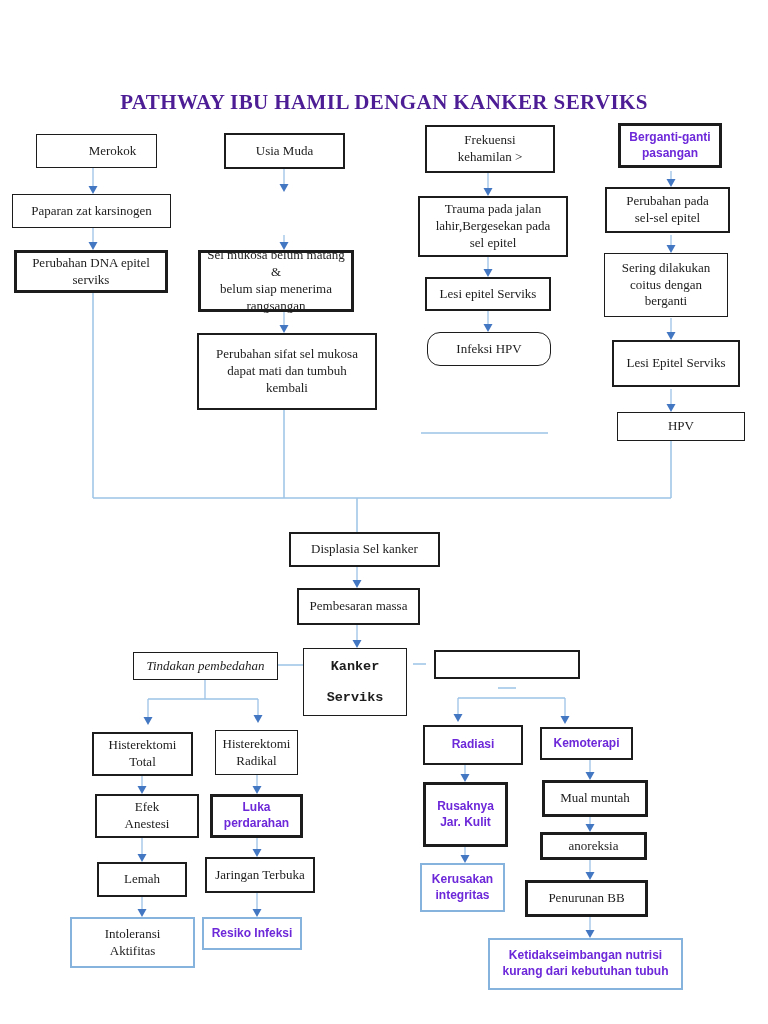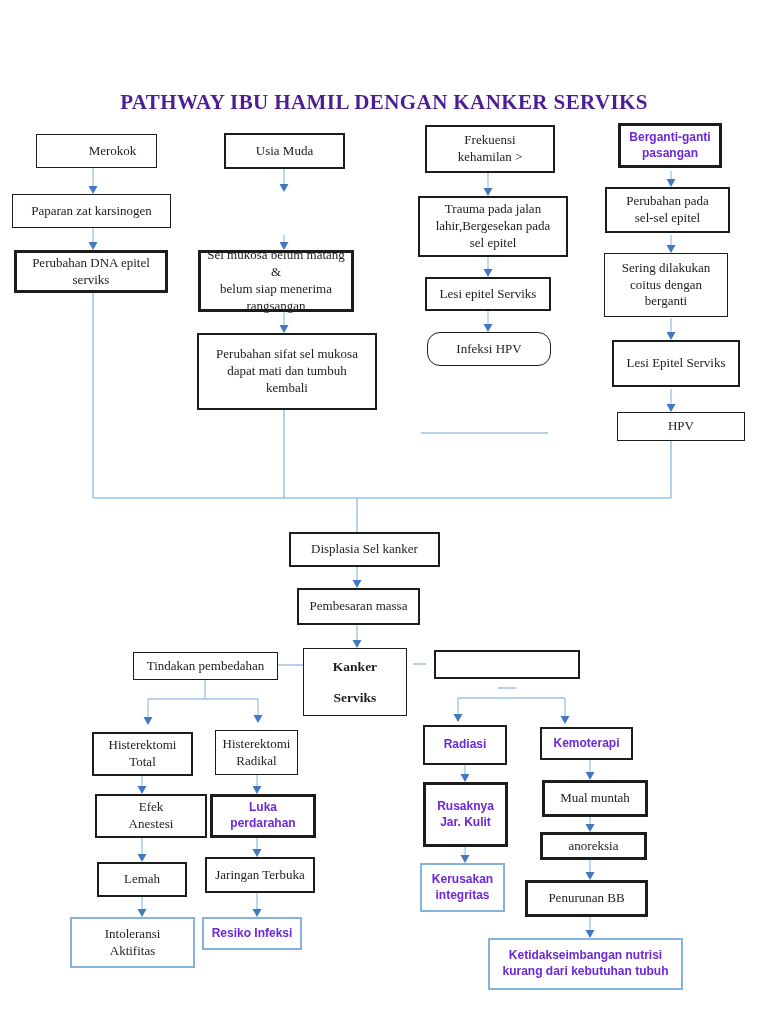--- a/index.html
+++ b/index.html
@@ -154,40 +154,40 @@
   <div class="node b25" style="left:605px;top:187px;width:125px;height:46px;">Perubahan pada
 sel-sel epitel</div>
   <div class="node b1" style="left:604px;top:253px;width:124px;height:64px;">Sering dilakukan
 coitus dengan
 berganti</div>
   <div class="node b2" style="left:612px;top:340px;width:128px;height:47px;">Lesi Epitel Serviks</div>
   <div class="node b1" style="left:617px;top:412px;width:128px;height:29px;">HPV</div>
 
   <div class="node b25" style="left:282px;top:532px;width:151px;height:35px;margin-left:7px;">Displasia Sel kanker</div>
   <div class="node b25" style="left:297px;top:588px;width:123px;height:37px;">Pembesaran massa</div>
-  <div class="node b1 bserif" style="left:303px;top:648px;width:104px;height:68px;">Kanker
+  <div class="node b1 bserif" style="left:303px;top:648px;width:104px;height:68px;font-family:Liberation Mono, monospace;">Kanker
 Serviks</div>
-  <div class="node b1" style="left:133px;top:652px;width:145px;height:28px;">Tindakan pembedahan</div>
+  <div class="node b1" style="left:133px;top:652px;width:145px;height:28px;font-style:italic;">Tindakan pembedahan</div>
   <div class="node b2" style="left:434px;top:650px;width:146px;height:29px;"></div>
 
   <div class="node b2" style="left:92px;top:732px;width:101px;height:44px;">Histerektomi
 Total</div>
   <div class="node b1" style="left:215px;top:730px;width:83px;height:45px;">Histerektomi
 Radikal</div>
-  <div class="node b25" style="left:95px;top:794px;width:112px;height:44px;">Efek
+  <div class="node b25" style="left:95px;top:794px;width:104px;height:44px;">Efek
 Anestesi</div>
-  <div class="node b3 sans" style="left:210px;top:794px;width:106px;height:44px;">Luka
+  <div class="node b3 sans" style="left:210px;top:794px;width:93px;height:44px;">Luka
 perdarahan</div>
   <div class="node b25" style="left:97px;top:862px;width:90px;height:35px;">Lemah</div>
   <div class="node b2" style="left:205px;top:857px;width:110px;height:36px;">Jaringan Terbuka</div>
   <div class="node blue" style="left:70px;top:917px;width:125px;height:51px;">Intoleransi
 Aktifitas</div>
   <div class="node blue sans" style="left:202px;top:917px;width:100px;height:33px;">Resiko Infeksi</div>
 
-  <div class="node b2 sans" style="left:423px;top:725px;width:84px;height:40px;">Radiasi</div>
+  <div class="node b2 sans" style="left:423px;top:725px;width:100px;height:40px;">Radiasi</div>
   <div class="node b3 sans" style="left:423px;top:782px;width:85px;height:65px;">Rusaknya
 Jar. Kulit</div>
   <div class="node blue sans" style="left:420px;top:863px;width:85px;height:49px;">Kerusakan
 integritas</div>
   <div class="node b2 sans" style="left:540px;top:727px;width:93px;height:33px;">Kemoterapi</div>
   <div class="node b3" style="left:542px;top:780px;width:106px;height:37px;">Mual muntah</div>
   <div class="node b3" style="left:540px;top:832px;width:107px;height:28px;">anoreksia</div>
   <div class="node b3" style="left:525px;top:880px;width:123px;height:37px;">Penurunan BB</div>
   <div class="node blue sans" style="left:488px;top:938px;width:195px;height:52px;">Ketidakseimbangan nutrisi
 kurang dari kebutuhan tubuh</div>

